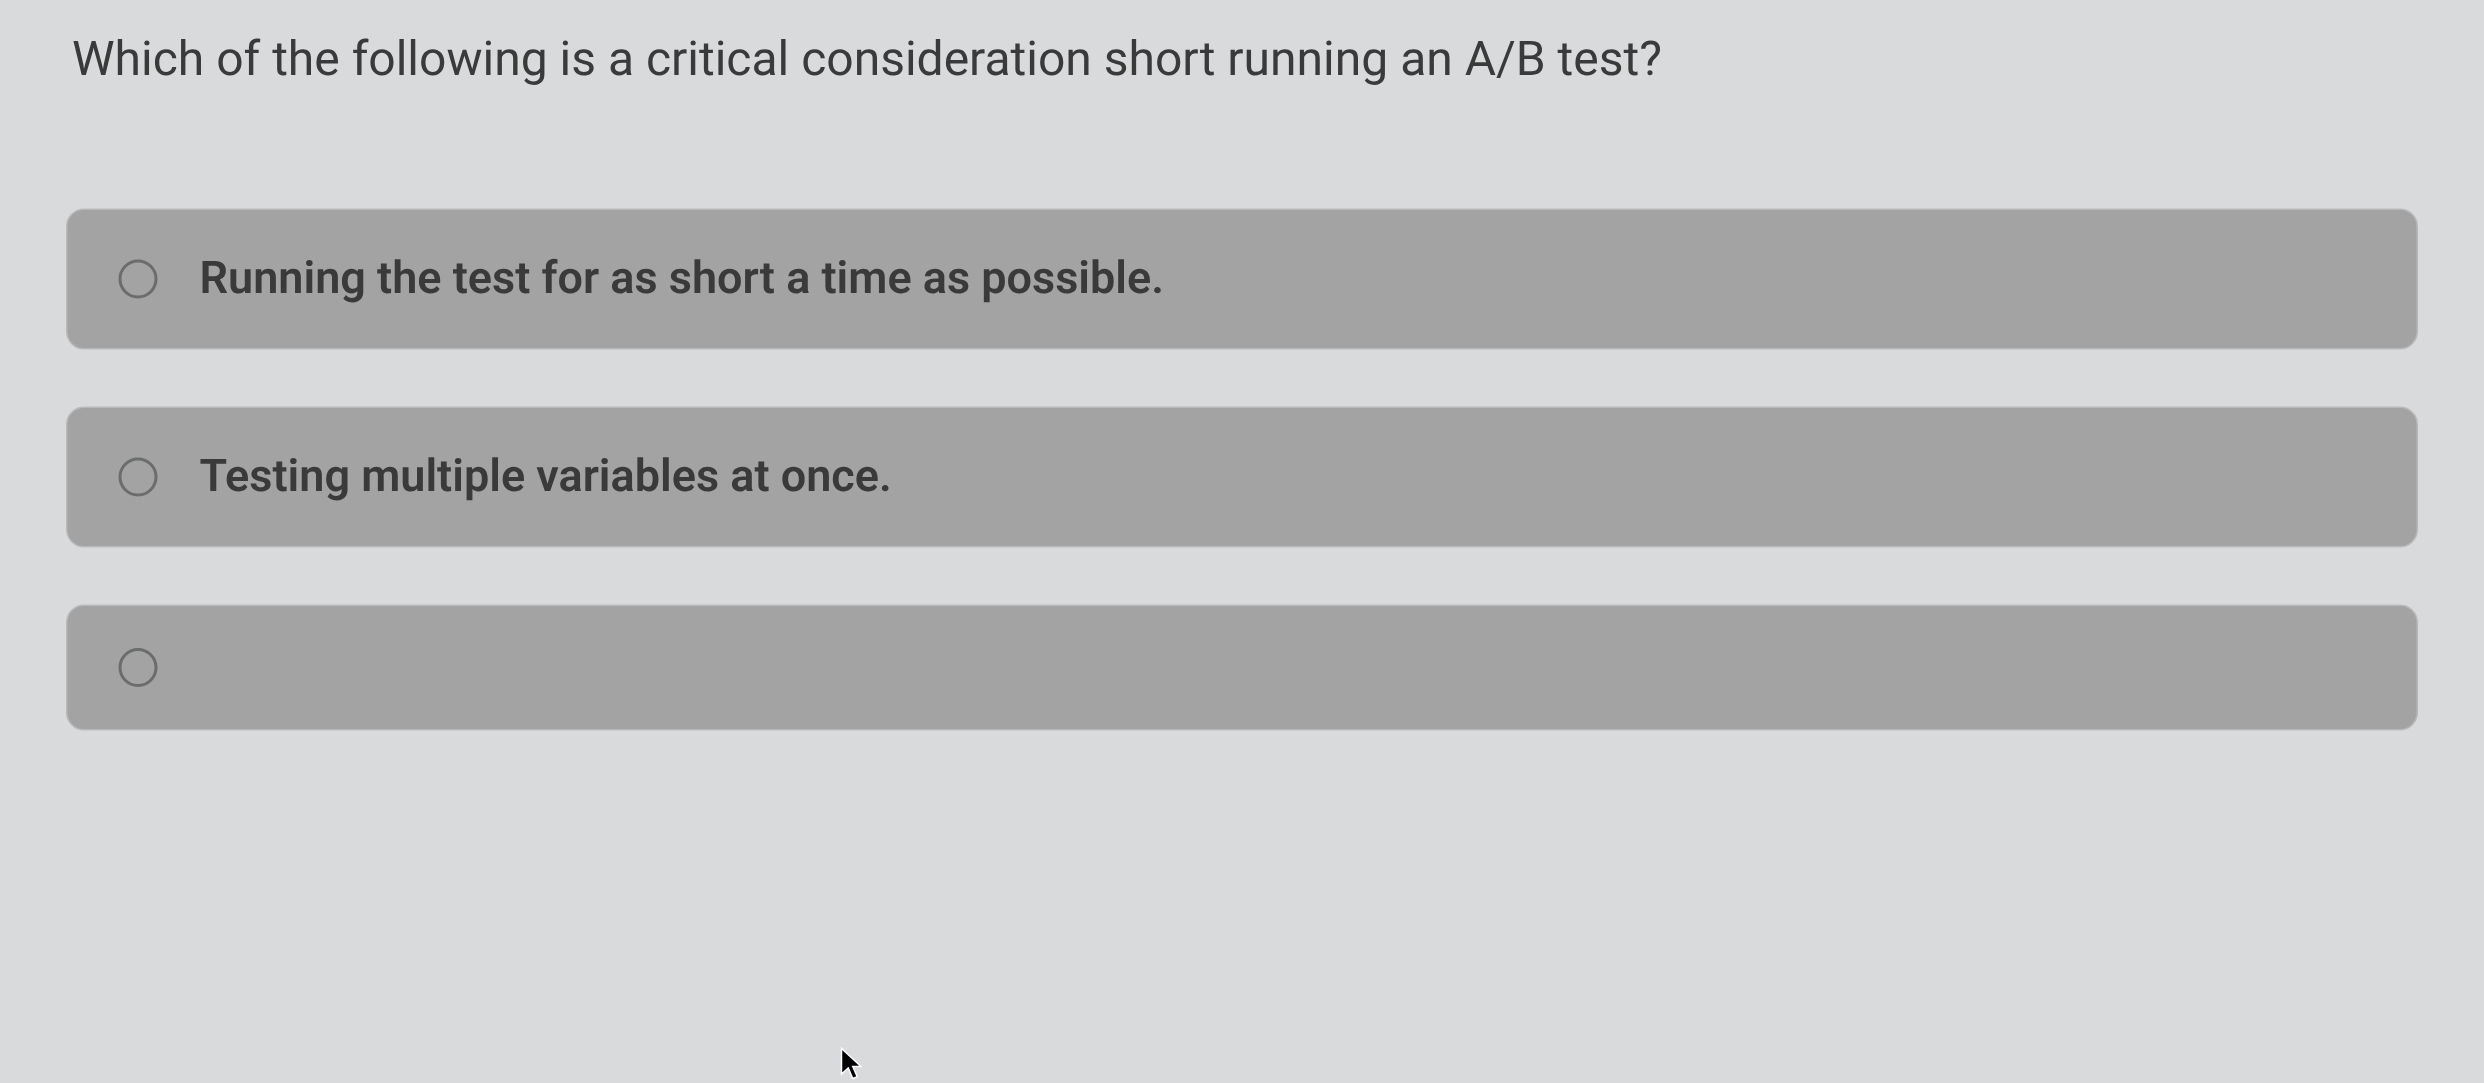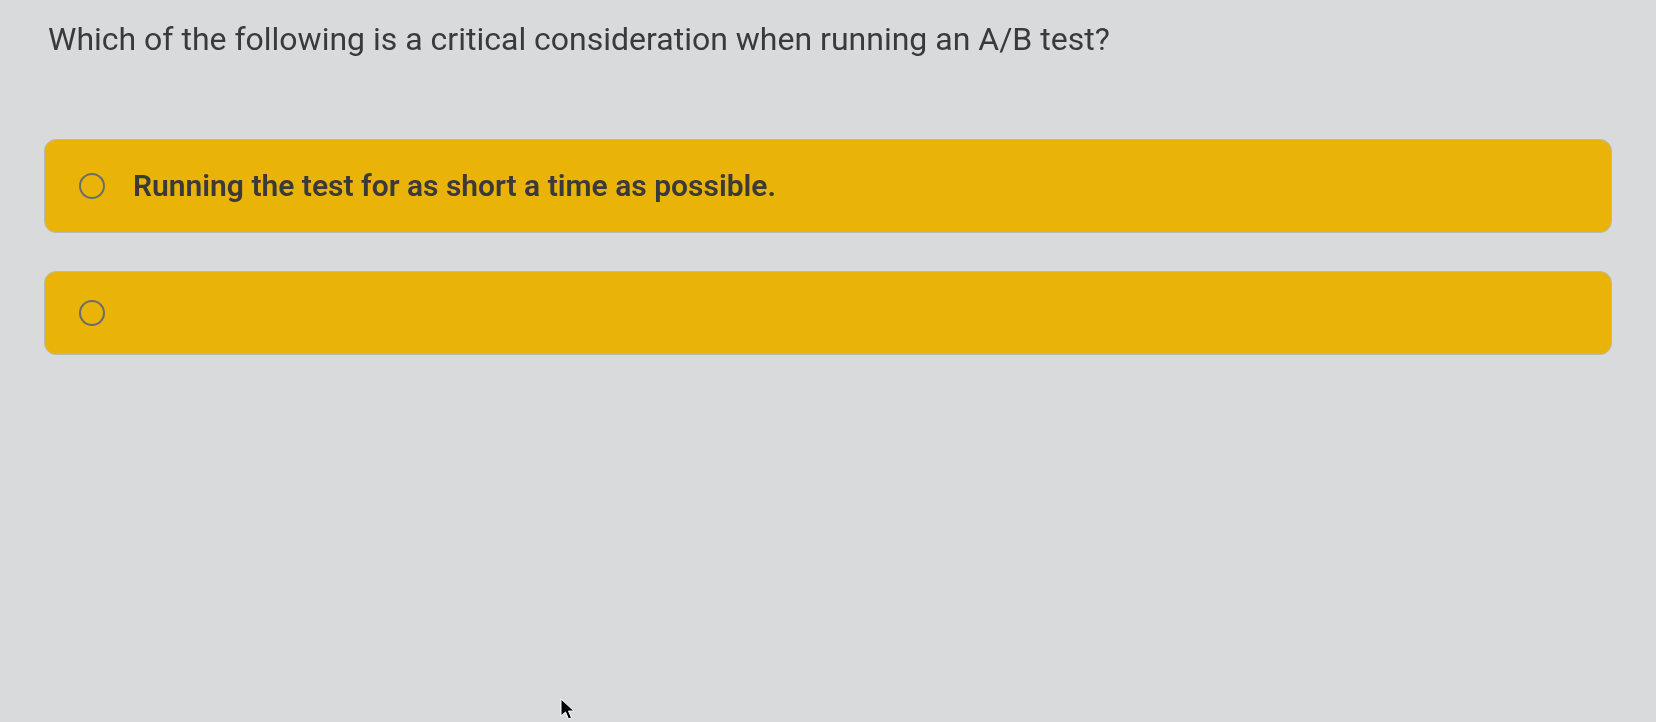--- a/index.html
+++ b/index.html
@@ -32,21 +32,21 @@
     gap: 38px;
     padding: 0 4px;
   }
 
   .option {
     display: flex;
     align-items: center;
     gap: 28px;
     border: 1.5px solid #b8b9bb;
     border-radius: 12px;
-    background: #eab308;
+    background: #a3a3a3;
     padding: 28px 34px;
     cursor: pointer;
   }
 
   .radio {
     width: 26px;
     height: 26px;
     border: 2.5px solid #6b6c6e;
     border-radius: 50%;
     flex: 0 0 26px;
@@ -64,29 +64,33 @@
     position: absolute;
     left: 560px;
     top: 698px;
     pointer-events: none;
   }
 </style>
 </head>
 <body>
 
 <div class="page">
-  <h1 class="question">Which of the following is a critical consideration when running an A/B test?</h1>
+  <h1 class="question">Which of the following is a critical consideration short running an A/B test?</h1>
 
   <div class="options">
 
     <label class="option">
       <span class="radio"></span>
       <span class="option-label">Running the test for as short a time as possible.</span>
     </label>
 
+    <label class="option">
+      <span class="radio"></span>
+      <span class="option-label">Testing multiple variables at once.</span>
+    </label>
 
 
     <label class="option">
       <span class="radio"></span>
     </label>
 
   </div>
 </div>
 
 <svg class="cursor" width="18" height="24" viewBox="0 0 18 24">

